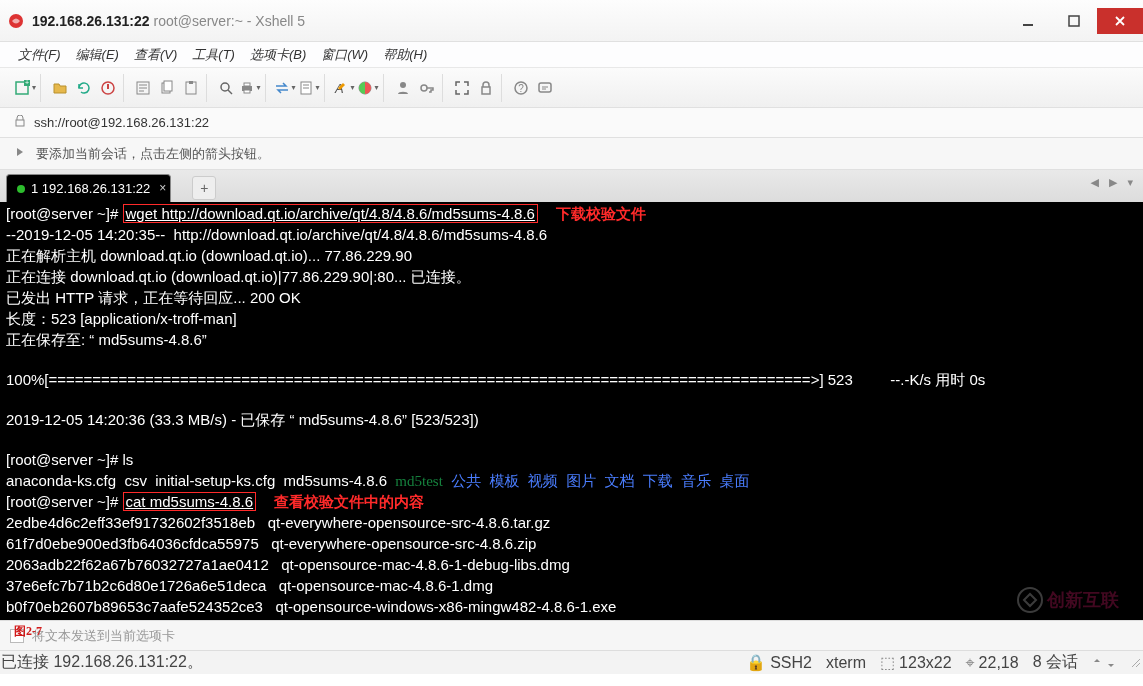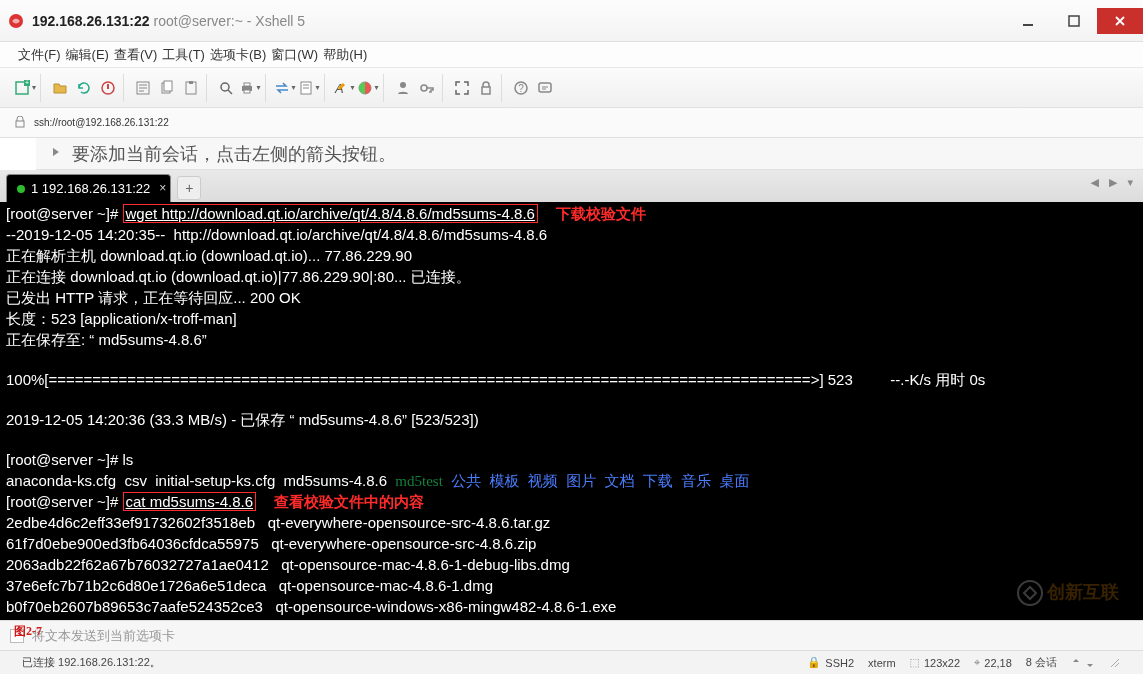--- a/index.html
+++ b/index.html
@@ -4,52 +4,52 @@
 <style>
 * { margin: 0; padding: 0; box-sizing: border-box; font-family: "Microsoft YaHei", "Segoe UI", Arial, sans-serif; }
 body { width: 1143px; height: 686px; background: #fff; overflow: hidden; position: relative; }
 .titlebar { height: 42px; background: linear-gradient(#fdfdfd,#f3f3f3); border-bottom: 1px solid #e0e0e0; display: flex; align-items: center; padding: 0 0 0 8px; }
 .titlebar .icon { width: 16px; height: 16px; margin-right: 8px; }
 .titlebar .title-ip { font-weight: bold; color: #222; font-size: 14px; }
 .titlebar .title-rest { color: #888; font-size: 14px; margin-left: 4px; }
 .win-controls { margin-left: auto; display: flex; }
 .win-btn { width: 46px; height: 26px; display: flex; align-items: center; justify-content: center; color: #555; }
 .win-btn.close { background: #c9302c; color: #fff; }
-.menubar { height: 26px; background: #fdfdfe; display: flex; align-items: center; padding: 0 10px 0 18px; border-bottom: 1px solid #e8e8e8; font-size: 13px; color: #333; gap: 5px; }
+.menubar { height: 26px; background: #fdfdfe; display: flex; align-items: center; padding: 0 10px 0 18px; border-bottom: 1px solid #e8e8e8; font-size: 13px; color: #333; gap: 15px; font-style: italic; }
 .menubar span { cursor: default; }
 .toolbar { height: 40px; background: linear-gradient(#fbfbfb,#f0f0f0); border-bottom: 1px solid #e0e0e0; display: flex; align-items: center; padding: 0 10px; gap: 4px; }
 .tool-group { display: flex; align-items: center; gap: 2px; padding: 0 4px; border-right: 1px solid #ddd; height: 28px; }
 .tool-group:last-child { border-right: none; }
 .tool-btn { width: 22px; height: 22px; display: flex; align-items: center; justify-content: center; color: #555; position: relative; }
 .tool-btn .dd { font-size: 8px; margin-left: 1px; color: #666; }
-.addrbar { height: 30px; background: #fafafa; border-bottom: 1px solid #e0e0e0; display: flex; align-items: center; padding: 0 14px; font-size: 10px; color: #333; }
+.addrbar { height: 30px; background: #fafafa; border-bottom: 1px solid #e0e0e0; display: flex; align-items: center; padding: 0 14px; font-size: 13px; color: #333; }
 .addrbar .lock { width: 14px; margin-right: 6px; color: #888; }
-.hintbar { height: 32px; background: #f7f7f7; border-bottom: 1px solid #e0e0e0; display: flex; align-items: center; padding: 0 14px; font-size: 18px; color: #555; margin-left: 36px; }
+.hintbar { height: 32px; background: #f7f7f7; border-bottom: 1px solid #e0e0e0; display: flex; align-items: center; padding: 0 14px; font-size: 13px; color: #555; }
 .hintbar .arrow { margin-right: 8px; color: #888; }
 .tabstrip { height: 32px; background: linear-gradient(#e9e9e9,#dcdcdc); display: flex; align-items: flex-end; padding: 0 6px; position: relative; }
-.tab { height: 28px; background: #f5f5f5; border: 1px solid #bbb; border-bottom: none; border-radius: 4px 4px 0 0; display: flex; align-items: center; padding: 0 20px 0 10px; font-size: 13px; color: #333; margin-right: 2px; position: relative; }
+.tab { height: 28px; background: #f5f5f5; border: 1px solid #bbb; border-bottom: none; border-radius: 4px 4px 0 0; display: flex; align-items: center; padding: 0 20px 0 10px; font-size: 13px; color: #333; margin-right: 17px; position: relative; }
 .tab.active { background: #000; color: #fff; border-color: #888; }
 .tab .dot { width: 8px; height: 8px; border-radius: 50%; background: #2dbd2d; margin-right: 6px; }
 .tab .close { position: absolute; right: 4px; top: 6px; font-size: 12px; color: #ccc; }
 .add-tab { width: 24px; height: 24px; background: #eee; border: 1px solid #ccc; border-radius: 3px; display: flex; align-items: center; justify-content: center; margin: 0 0 2px 4px; color: #666; font-size: 14px; }
 .tab-nav { position: absolute; right: 6px; top: 4px; display: flex; gap: 2px; color: #888; font-size: 11px; }
 .tab-nav span { padding: 2px 4px; }
 .terminal { background: #000; color: #fff; font-family: "Consolas","Courier New",monospace; font-size: 15px; line-height: 19px; height: 418px; overflow: hidden; padding: 2px 6px; position: relative; white-space: pre; }
 .terminal .hl1 { border: 1px solid #ff2a2a; padding: 0 2px; text-decoration: underline; }
 .terminal .ann1 { color: #ff2a2a; font-weight: bold; margin-left: 18px; font-family: Liberation Mono, monospace; }
 .terminal .cyan { color: #15803d; font-family: Liberation Serif, serif; }
 .terminal .blue { color: #4a7dff; }
 .figlabel { position: absolute; left: 14px; bottom: 46px; color: #d11a1a; font-weight: bold; font-size: 12px; font-family: "Microsoft YaHei"; z-index: 5; }
 .sendbar { height: 30px; background: #f6f6f6; border-top: 1px solid #ddd; display: flex; align-items: center; padding: 0 10px; font-size: 13px; color: #999; position: relative; }
 .sendbar .chk { width: 14px; height: 14px; border: 1px solid #bbb; margin-right: 8px; background: #fff; }
-.statusbar { height: 24px; background: #f3f3f3; border-top: 1px solid #ddd; display: flex; align-items: center; padding: 0 22px; font-size: 11px; color: #444; }
+.statusbar { height: 24px; background: #f3f3f3; border-top: 1px solid #ddd; display: flex; align-items: center; padding: 0 1px; font-size: 16px; color: #444; }
 .statusbar .left { flex: 1; }
 .statusbar .seg { margin-left: 14px; display: flex; align-items: center; gap: 4px; }
 .statusbar .seg .ic { color: #888; }
-.watermark { position: absolute; right: 0; bottom: 30px; width: 150px; height: 40px; opacity: 0.35; display: flex; align-items: flex-start; justify-content: center; color: #a16207; font-size: 18px; font-weight: bold; pointer-events: none; }
+.watermark { position: absolute; right: 0; bottom: 30px; width: 150px; height: 40px; opacity: 0.35; display: flex; align-items: center; justify-content: center; color: #be185d; font-size: 18px; font-weight: bold; pointer-events: none; }
 .watermark svg { margin-right: 4px; }
 </style>
 </head>
 <body>
 
 <div class="titlebar">
   <span class="icon">
     <svg width="16" height="16" viewBox="0 0 16 16">
         <circle cx="8" cy="8" r="7" fill="#d33"></circle>
         <path d="M4 8 Q8 3 12 8 Q8 13 4 8" fill="#fff" opacity="0.6"></path>

